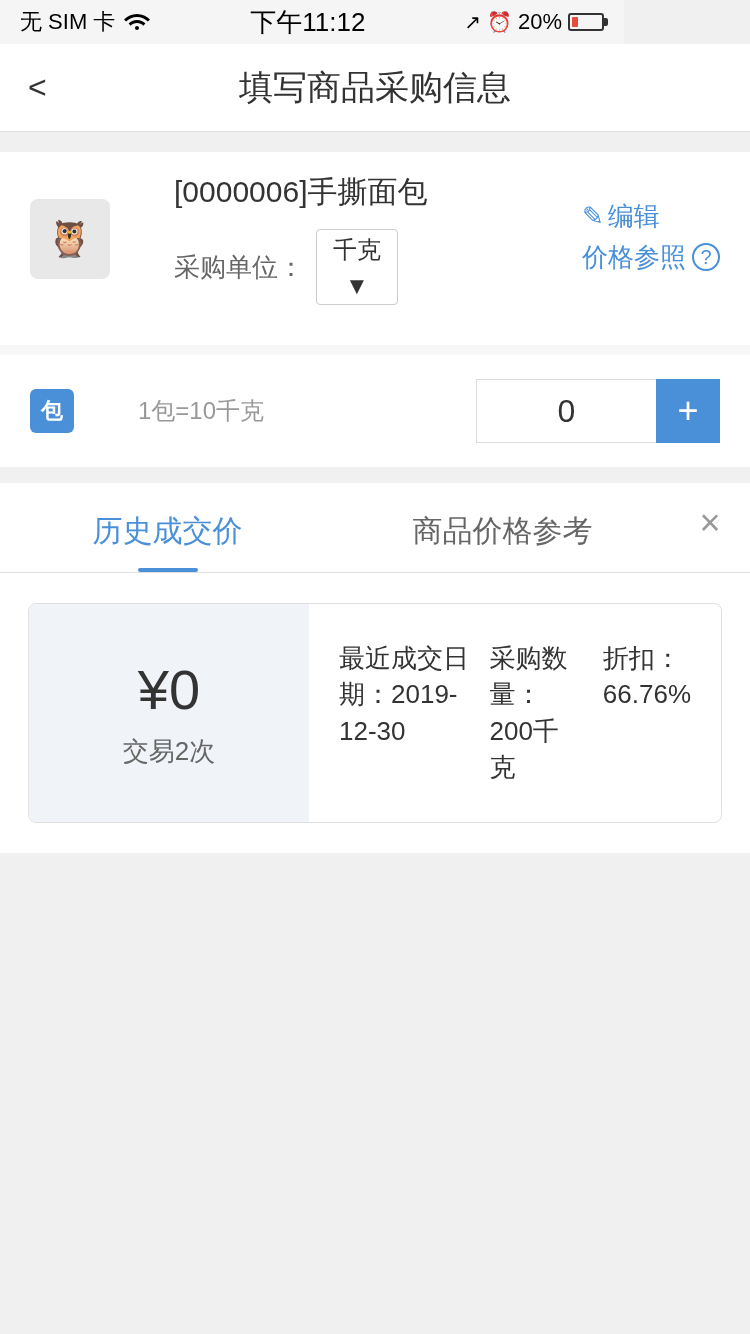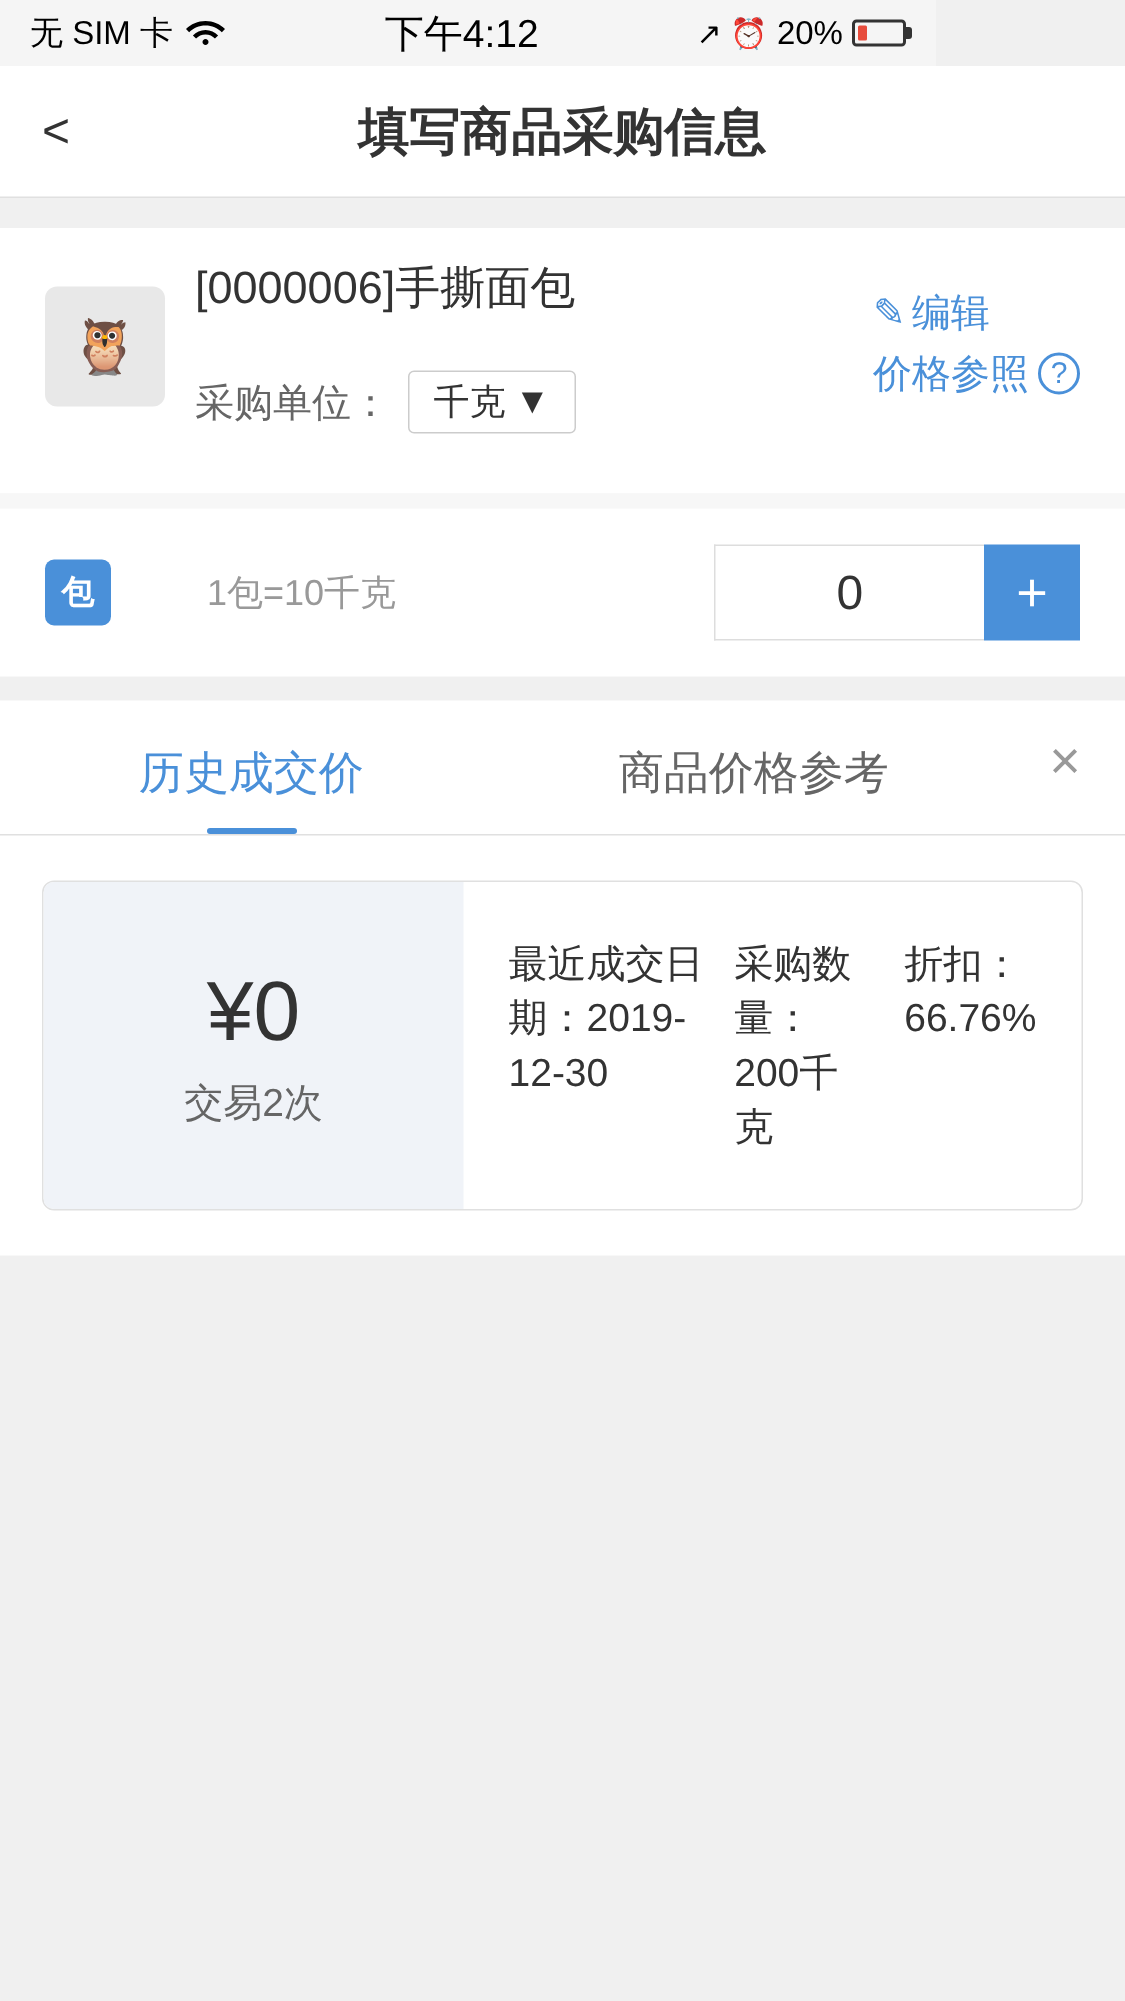--- a/index.html
+++ b/index.html
@@ -68,21 +68,21 @@
     }
     .nav-back {
       position: absolute;
       left: 28px;
       font-size: 32px;
       color: #333;
       cursor: pointer;
     }
     .nav-title {
       font-size: 34px;
-      font-weight: 700;
+      font-weight: 400;
       color: #333;
     }
 
     
     .product-card {
       width: 750px;
       background: #fff;
       padding: 20px 30px;
       margin-top: 20px;
     }
@@ -107,21 +107,22 @@
       justify-content: center;
       flex-shrink: 0;
     }
     .owl-icon {
       font-size: 36px;
       color: #888;
     }
     .product-info {
       display: flex;
       flex-direction: column;
-      gap: 34px;
+      gap: 16px;
+      margin-left: 44px;
     }
     .product-name {
       font-size: 30px;
       color: #333;
       font-weight: 500;
     }
     .product-unit-row {
       display: flex;
       align-items: center;
       gap: 12px;
@@ -133,20 +134,21 @@
       border: 1px solid #ccc;
       border-radius: 4px;
       padding: 4px 16px;
       font-size: 24px;
       color: #333;
       background: #fff;
       display: flex;
       align-items: center;
       gap: 6px;
       cursor: pointer;
+      flex-direction: column;
     }
     .edit-link {
       font-size: 26px;
       color: #4a90d9;
       cursor: pointer;
       display: flex;
       align-items: center;
       gap: 4px;
       align-self: flex-start;
     }
@@ -338,21 +340,21 @@
   <div class="status-left">
     <span>无 SIM 卡</span>
     <span>
       <svg width="28" height="22" viewBox="0 0 28 22">
         <path d="M14 18c1.1 0 2 .9 2 2s-.9 2-2 2-2-.9-2-2 .9-2 2-2z" fill="#000"></path>
         <path d="M14 12c3.3 0 6.3 1.4 8.4 3.6l-2.1 2.1C18.8 16.1 16.5 15 14 15s-4.8 1.1-6.3 2.7L5.6 15.6C7.7 13.4 10.7 12 14 12z" fill="#000"></path>
         <path d="M14 6C19.1 6 23.7 8.1 27 11.4l-2.1 2.1C22.1 10.8 18.3 9 14 9S5.9 10.8 3.1 13.5L1 11.4C4.3 8.1 8.9 6 14 6z" fill="#000"></path>
       </svg>
     </span>
   </div>
-  <div class="status-center">下午4:12</div>
+  <div class="status-center">下午11:12</div>
   <div class="status-right">
     <span style="font-size:20px;">↗</span>
     <span style="font-size:20px;">⏰</span>
     <span>20%</span>
     <div class="battery-icon">
       <div class="battery-fill"></div>
     </div>
   </div>
 </div>
 

